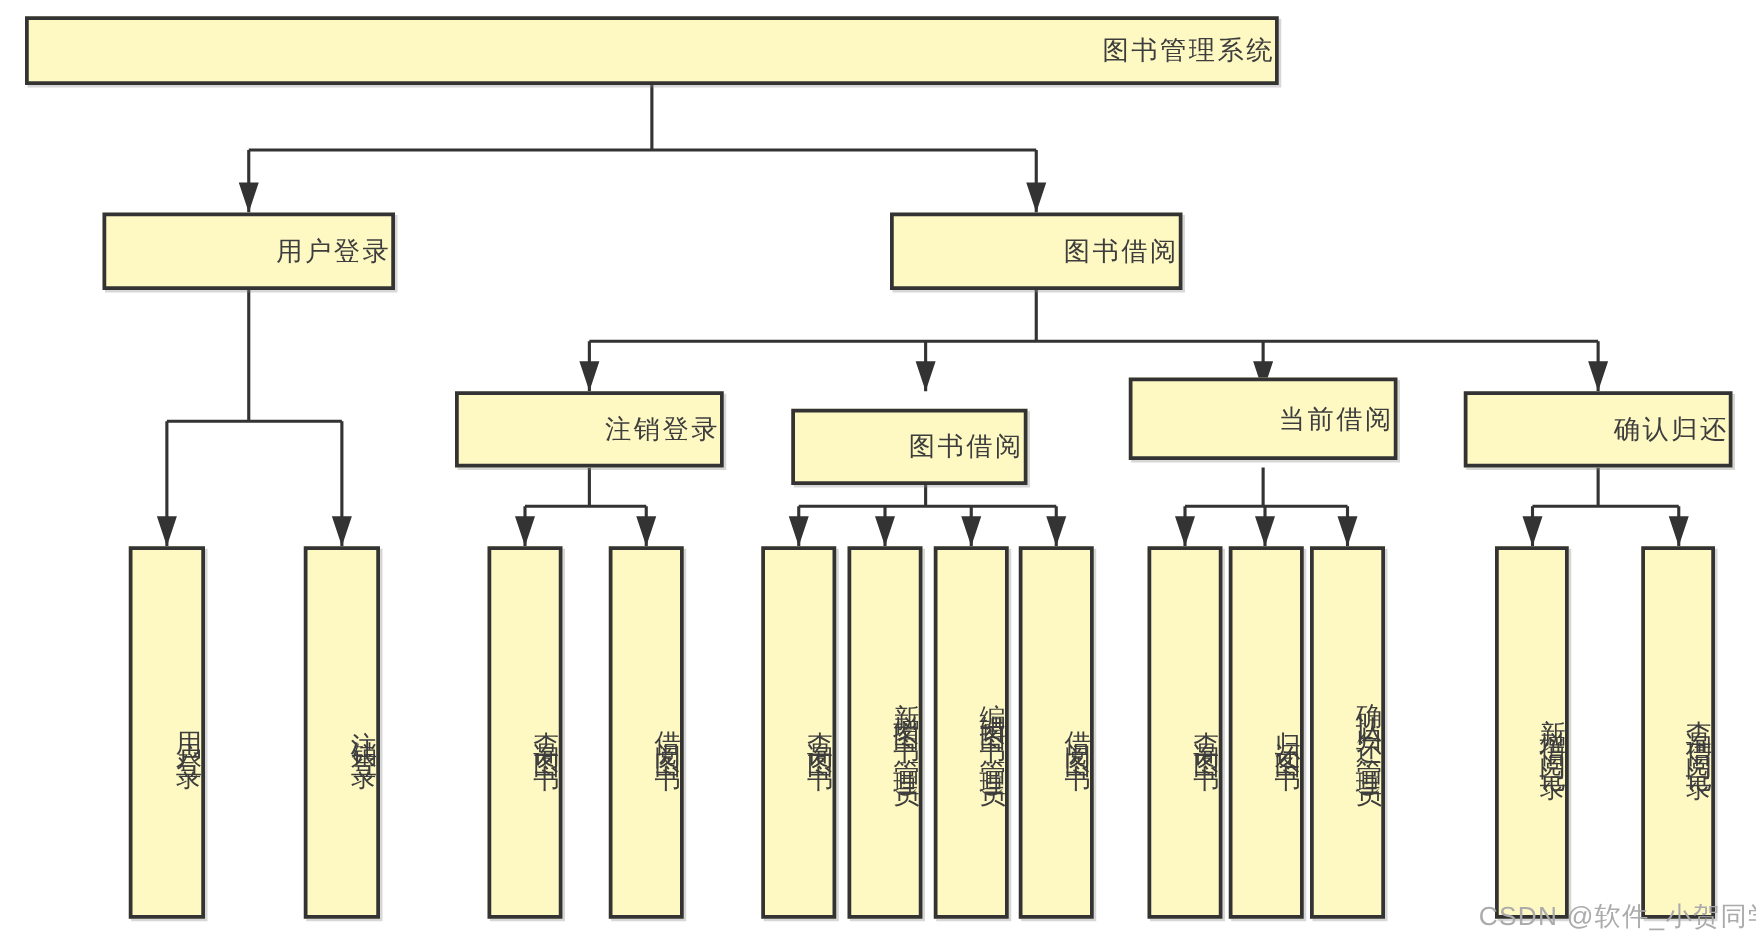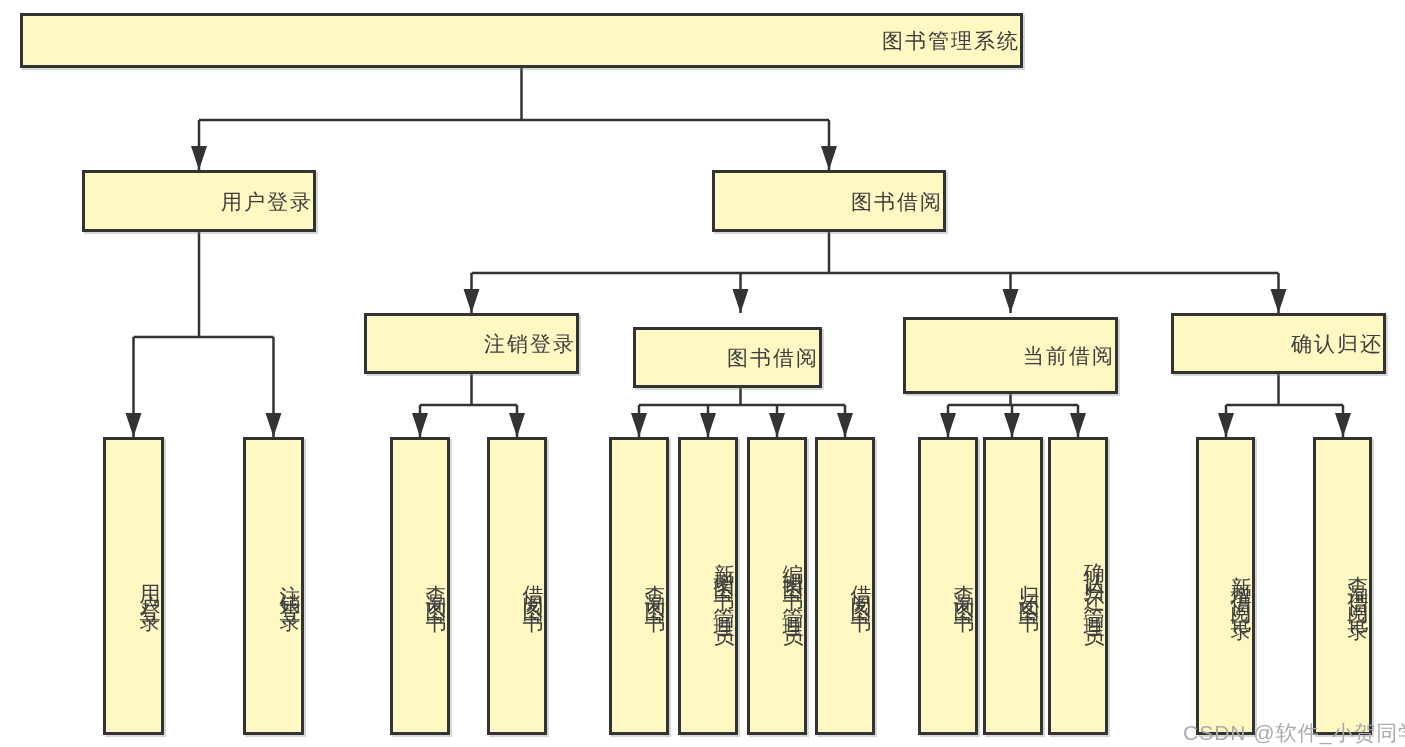--- a/index.html
+++ b/index.html
@@ -59,21 +59,21 @@
   <div class="box h" style="left:712px;top:170px;width:234px;height:62px">
     <span class="lbl">图书借阅</span>
   </div>
 
   <div class="box h" style="left:364px;top:313px;width:215px;height:61px">
     <span class="lbl">注销登录</span>
   </div>
   <div class="box h" style="left:633px;top:327px;width:189px;height:61px">
     <span class="lbl">图书借阅</span>
   </div>
-  <div class="box h" style="left:903px;top:317px;width:215px;height:77px">
+  <div class="box h" style="left:903px;top:302px;width:215px;height:66px">
     <span class="lbl">当前借阅</span>
   </div>
   <div class="box h" style="left:1171px;top:313px;width:215px;height:61px">
     <span class="lbl">确认归还</span>
   </div>
 
   <div class="box v" style="left:103px;top:437px;width:61px;height:298px">
     <span class="lbl">用户登录</span>
   </div>
   <div class="box v" style="left:243px;top:437px;width:61px;height:298px">

